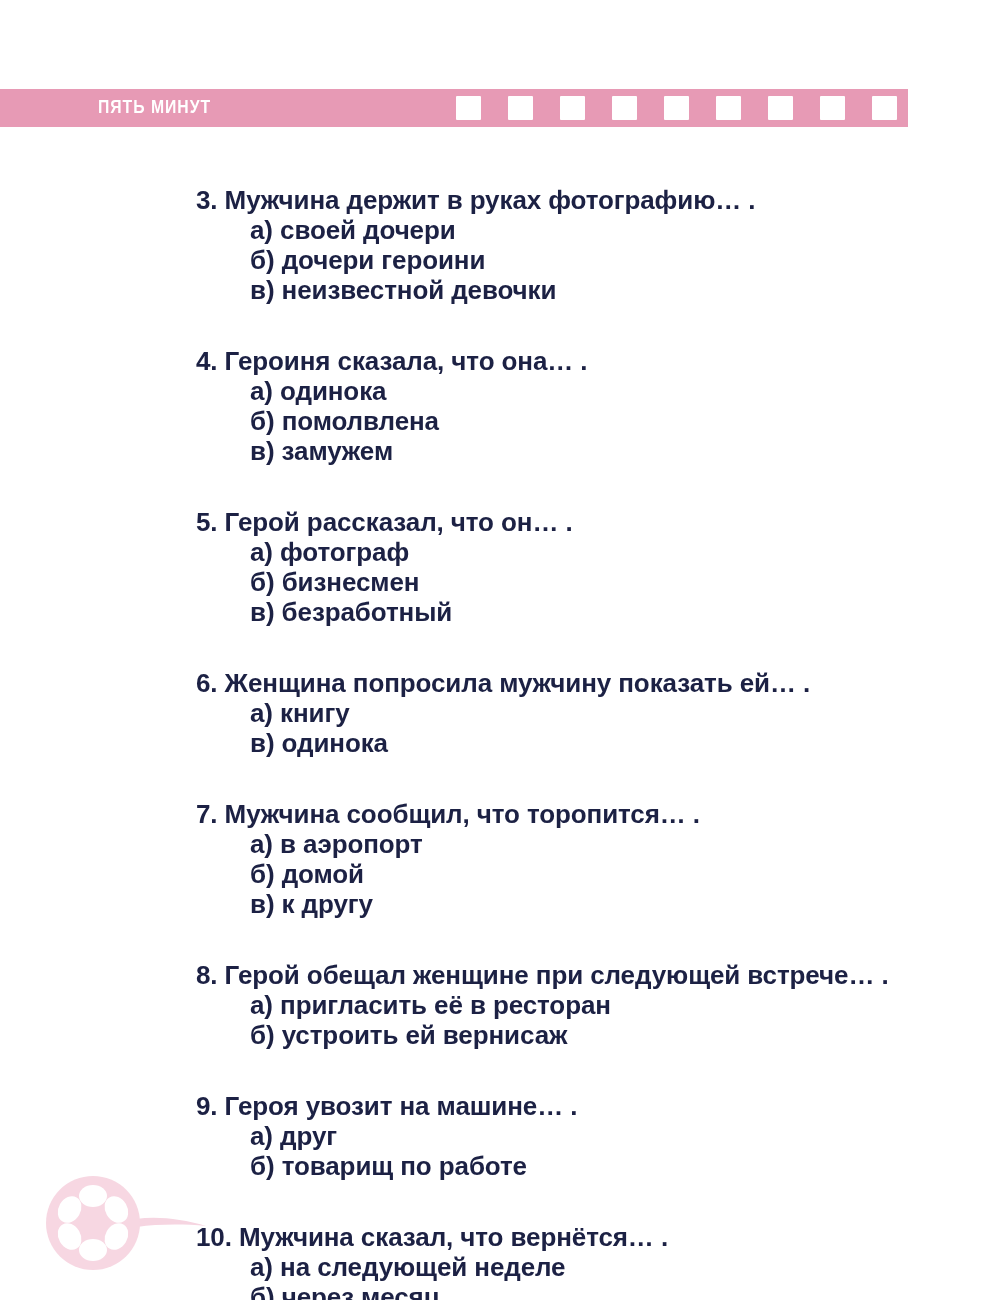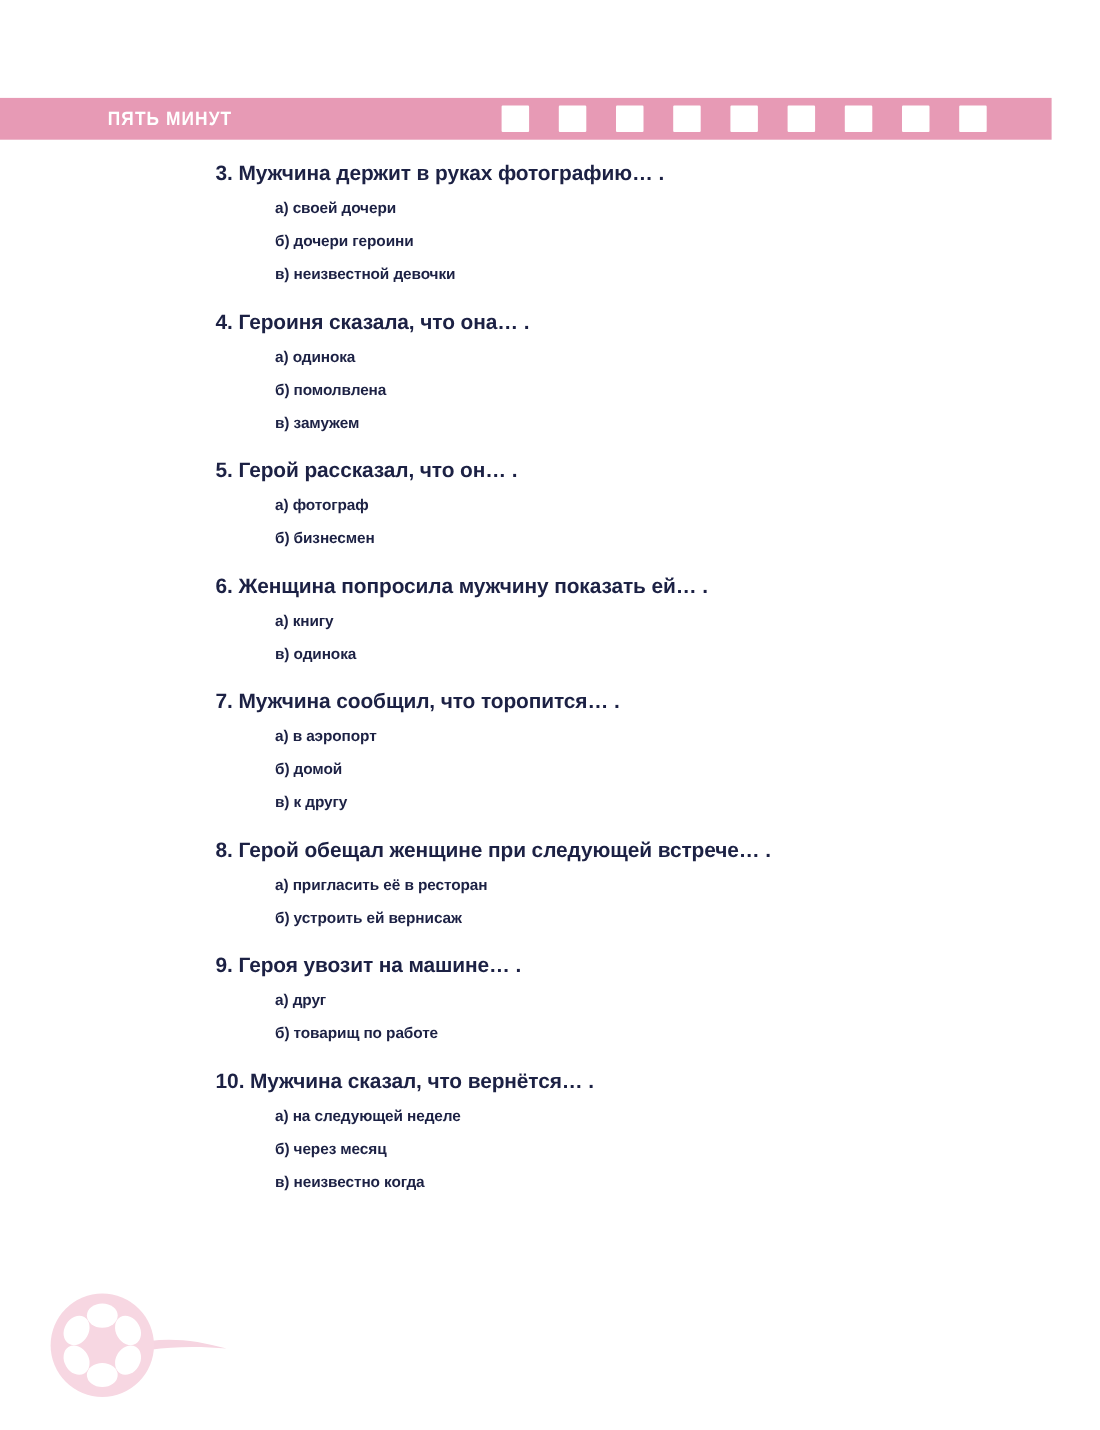--- a/index.html
+++ b/index.html
@@ -20,21 +20,20 @@
   
   .header-band {
     position: absolute;
     left: 0;
     top: 89px;
     width: 908px;
     height: 38px;
     background: #e79ab5;
     display: flex;
     align-items: center;
-    padding-left: 48px;
   }
   .header-title {
     position: absolute;
     left: 98px;
     top: 50%;
     transform: translateY(-50%);
     color: #ffffff;
     font-size: 17.5px;
     font-weight: bold;
     letter-spacing: 1.1px;
@@ -67,34 +66,35 @@
     width: 740px;
   }
   .question-block {
     margin-bottom: 15px;
   }
   .question-block:last-child {
     margin-bottom: 0;
   }
   .question-text {
     color: #1c2144;
-    font-size: 19px;
+    font-size: 26px;
     font-weight: bold;
     line-height: 30px;
     white-space: nowrap;
     letter-spacing: -0.1px;
+    margin-top: 41px;
   }
   .options {
     list-style: none;
     margin: 0;
     padding: 0 0 0 54px;
   }
   .option-item {
     color: #1c2144;
-    font-size: 14px;
+    font-size: 26px;
     font-weight: bold;
     line-height: 30px;
     white-space: nowrap;
     letter-spacing: -0.1px;
   }
 
   
   .footer {
     position: absolute;
     left: 40px;
@@ -167,20 +167,21 @@
       <li class="option-item">б) помолвлена</li>
       <li class="option-item">в) замужем</li>
     </ul>
   </div>
 
   <div class="question-block">
     <div class="question-text">5. Герой рассказал, что он… .</div>
     <ul class="options">
       <li class="option-item">а) фотограф</li>
       <li class="option-item">б) бизнесмен</li>
+      <li class="option-item">в) безработный</li>
     </ul>
   </div>
 
   <div class="question-block">
     <div class="question-text">6. Женщина попросила мужчину показать ей… .</div>
     <ul class="options">
       <li class="option-item">а) книгу</li>
       <li class="option-item">в) одинока</li>
     </ul>
   </div>

